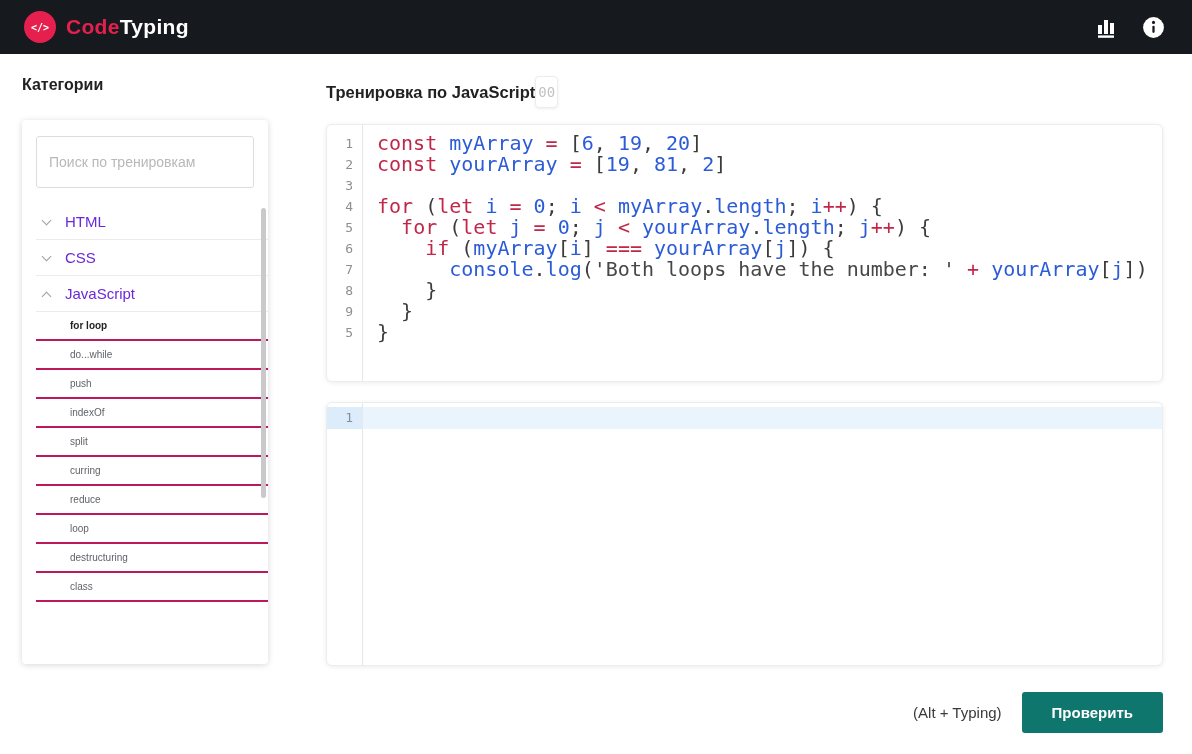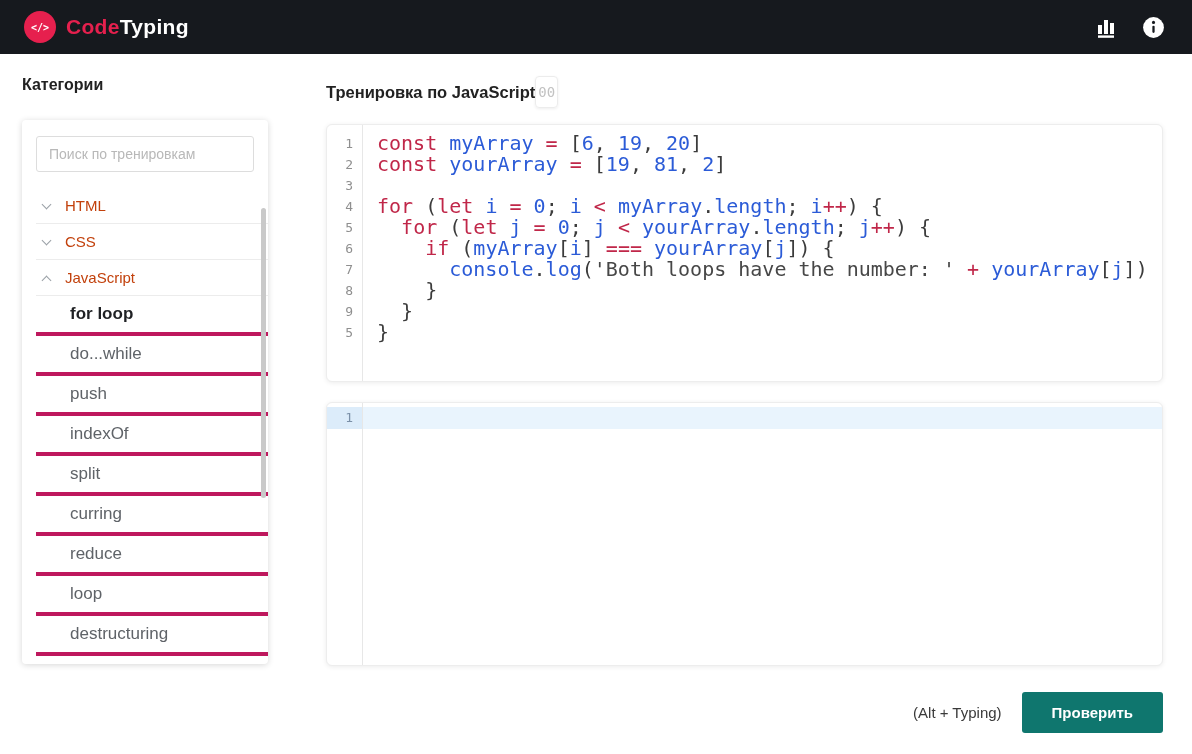--- a/index.html
+++ b/index.html
@@ -34,42 +34,42 @@
   
   .sidebar { width:246px; margin-left:22px; flex-shrink:0; }
   .sidebar-title { margin-top:22px; font-size:16px; font-weight:bold; color:#222; }
   .sidebar-card {
     margin-top:26px; background:#fff; border-radius:4px;
     box-shadow:0 1px 6px rgba(0,0,0,.16);
     height:544px; position:relative; overflow:hidden; padding-top:16px;
   }
   .search-wrap { padding:0 14px; }
   .search-input {
-    width:100%; height:36px; border:1px solid #dddddd; border-radius:3px;
+    width:100%; height:52px; border:1px solid #dddddd; border-radius:3px;
     padding:0 12px; font-size:14px; color:#333; outline:none;
     font-family:"Liberation Sans", sans-serif;
   }
   .search-input::placeholder { color:#b8b8b8; }
 
   .category-list { margin-top:16px; }
   .cat-row {
     display:flex; align-items:center; gap:13px;
     margin-left:14px; padding:9px 12px 9px 6px;
-    font-size:15px; color:#c2410c; border-bottom:1px solid #ececec; cursor:pointer;
+    font-size:15px; color:#6d28d9; border-bottom:1px solid #ececec; cursor:pointer;
   }
   .chevron { width:10px; height:10px; display:inline-block; position:relative; flex-shrink:0; }
   .chevron::before {
     content:''; position:absolute; width:6px; height:6px; left:1px; top:0;
     border-right:1.6px solid #9aa0a6; border-bottom:1.6px solid #9aa0a6;
     transform:rotate(45deg);
   }
   .chevron.up::before { transform:rotate(-135deg); top:4px; }
   .sub-row {
     margin-left:14px; padding:8px 12px 8px 34px;
-    font-size:17px; color:#5f6368; border-bottom:4px solid #be185d; cursor:pointer;
+    font-size:10px; color:#5f6368; border-bottom:2px solid #be185d; cursor:pointer;
   }
   .sub-row.active { color:#1f2124; font-weight:bold; }
   .scroll-thumb {
     position:absolute; right:2px; top:88px; width:5px; height:290px;
     background:#c9c9c9; border-radius:3px;
   }
 
   
   .main { flex:1; margin-left:58px; margin-right:29px; min-width:0; }
   .main-header { margin-top:22px; display:flex; align-items:center; justify-content:flex-start; }

